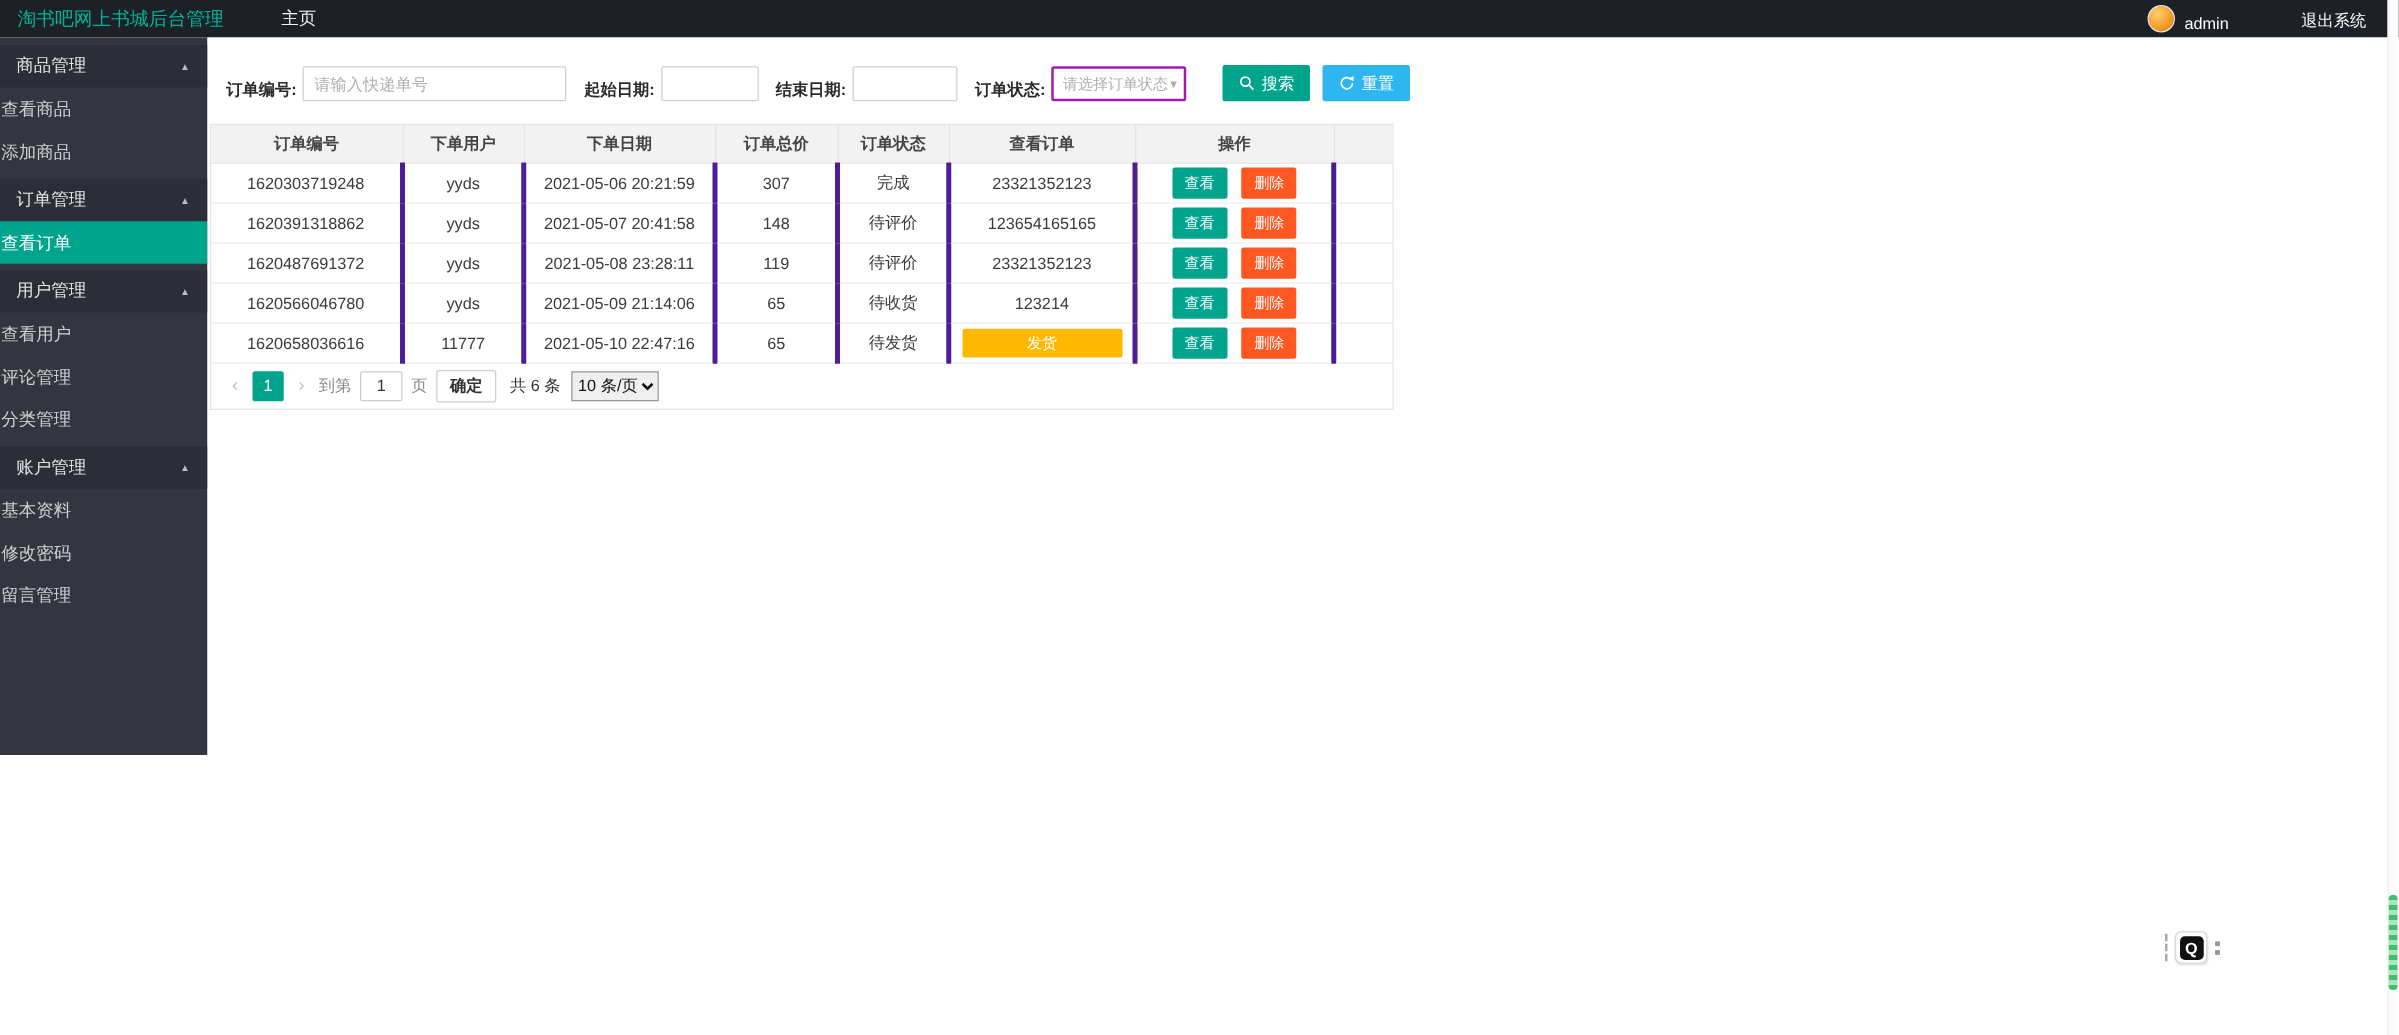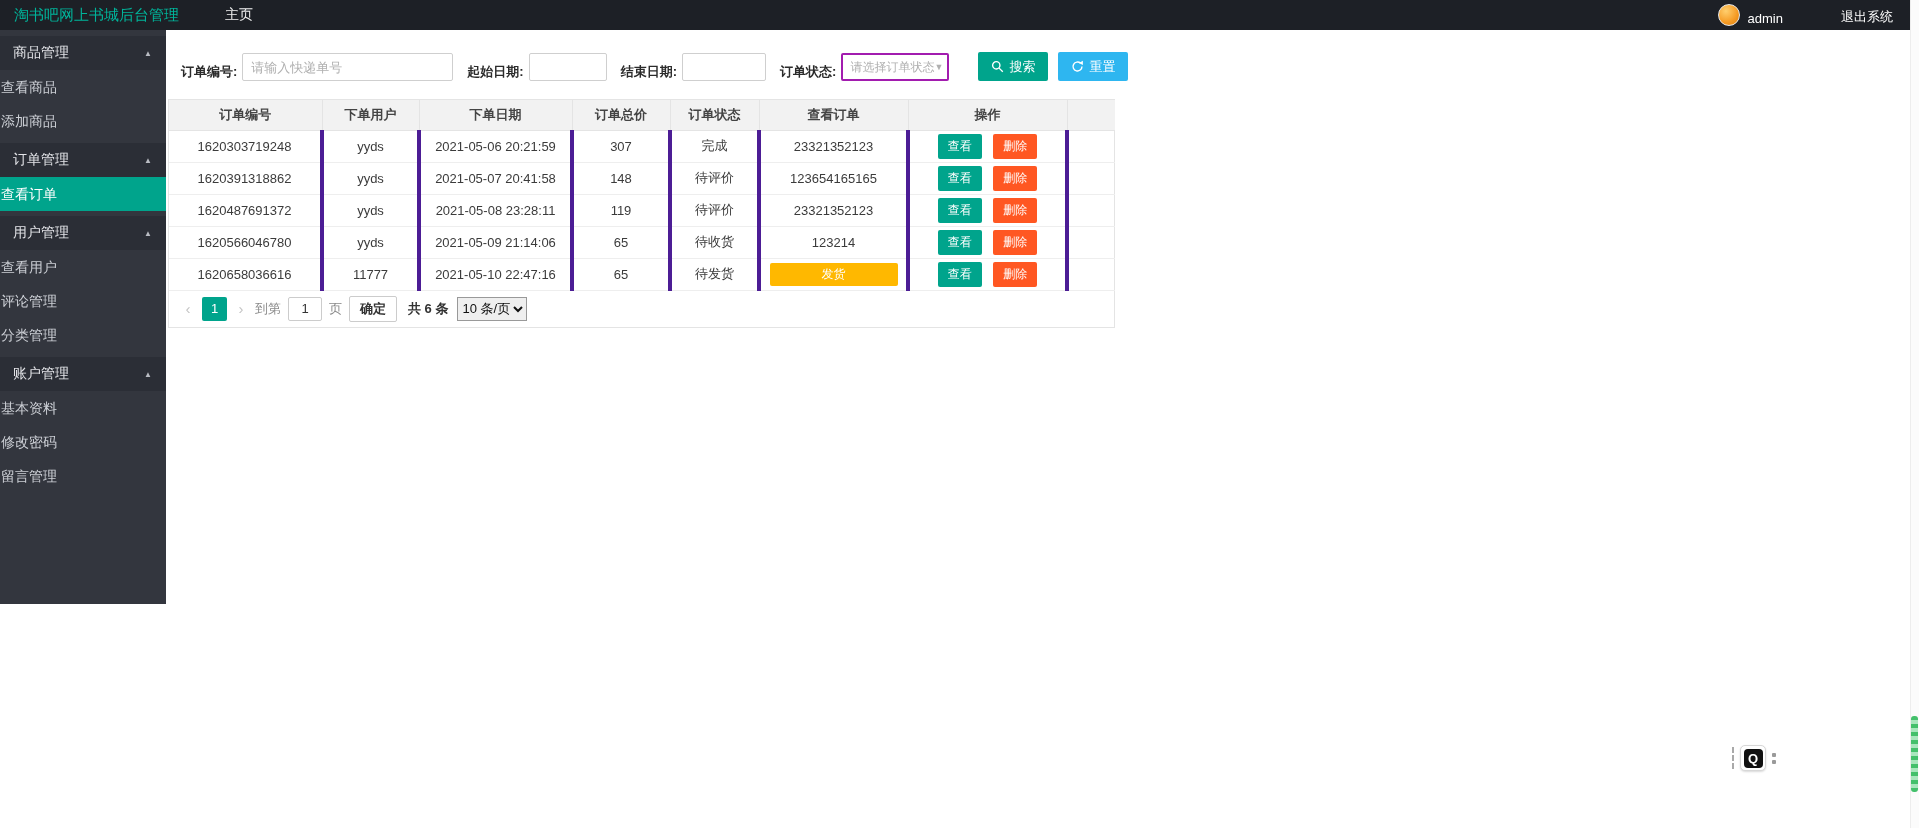--- a/index.html
+++ b/index.html
@@ -52,21 +52,21 @@
   .btn-del{background:#ff5722}
   .btn-ship{background:#ffb800;border:none;color:#fff;font-size:12px;width:128px;height:23px;border-radius:2px;cursor:pointer}
 
   
   .pagination{display:flex;align-items:center;padding:5px 12px;gap:7px}
   .pg-arrow{color:#c4c4c4;font-size:15px;width:14px;text-align:center;cursor:pointer}
   .pg-cur{width:25px;height:24px;background:#00a48c;color:#fff;font-size:13px;display:flex;align-items:center;justify-content:center;border-radius:2px;cursor:default}
   .pg-text{font-size:13px;color:#8a8a8a}
   .pg-input{width:34px;height:24px;border:1px solid #ccc;border-radius:2px;text-align:center;font-size:13px;color:#333;outline:none}
   .pg-confirm{height:26px;padding:0 10px;background:#fff;border:1px solid #ccc;border-radius:2px;font-size:13px;font-weight:700;color:#333;cursor:pointer}
-  .pg-total{font-size:13px;font-weight:700;color:#333;margin-left:4px}
+  .pg-total{font-size:13px;font-weight:400;color:#333;margin-left:4px}
   .pg-size{height:24px;border:1px solid #999;font-size:13px;color:#111;margin-left:2px}
 
   
   .ime{position:absolute;left:1732px;top:745px;display:flex;align-items:center;gap:6px}
   .ime-grip{width:0;height:22px;border-left:2px dashed #a9a9a9}
   .ime-box{width:26px;height:26px;background:#fff;border:1px solid #d7d7d7;border-radius:5px;display:flex;align-items:center;justify-content:center;box-shadow:0 1px 2px rgba(0,0,0,.15)}
   .ime-glyph{width:19px;height:19px;background:#111;border-radius:4px;color:#fff;font-size:13px;font-weight:700;display:flex;align-items:center;justify-content:center;line-height:1}
   .ime-handle{display:flex;flex-direction:column;gap:3px}
   .ime-handle i{width:4px;height:4px;background:#9a9a9a;border-radius:1px;display:block}
 

